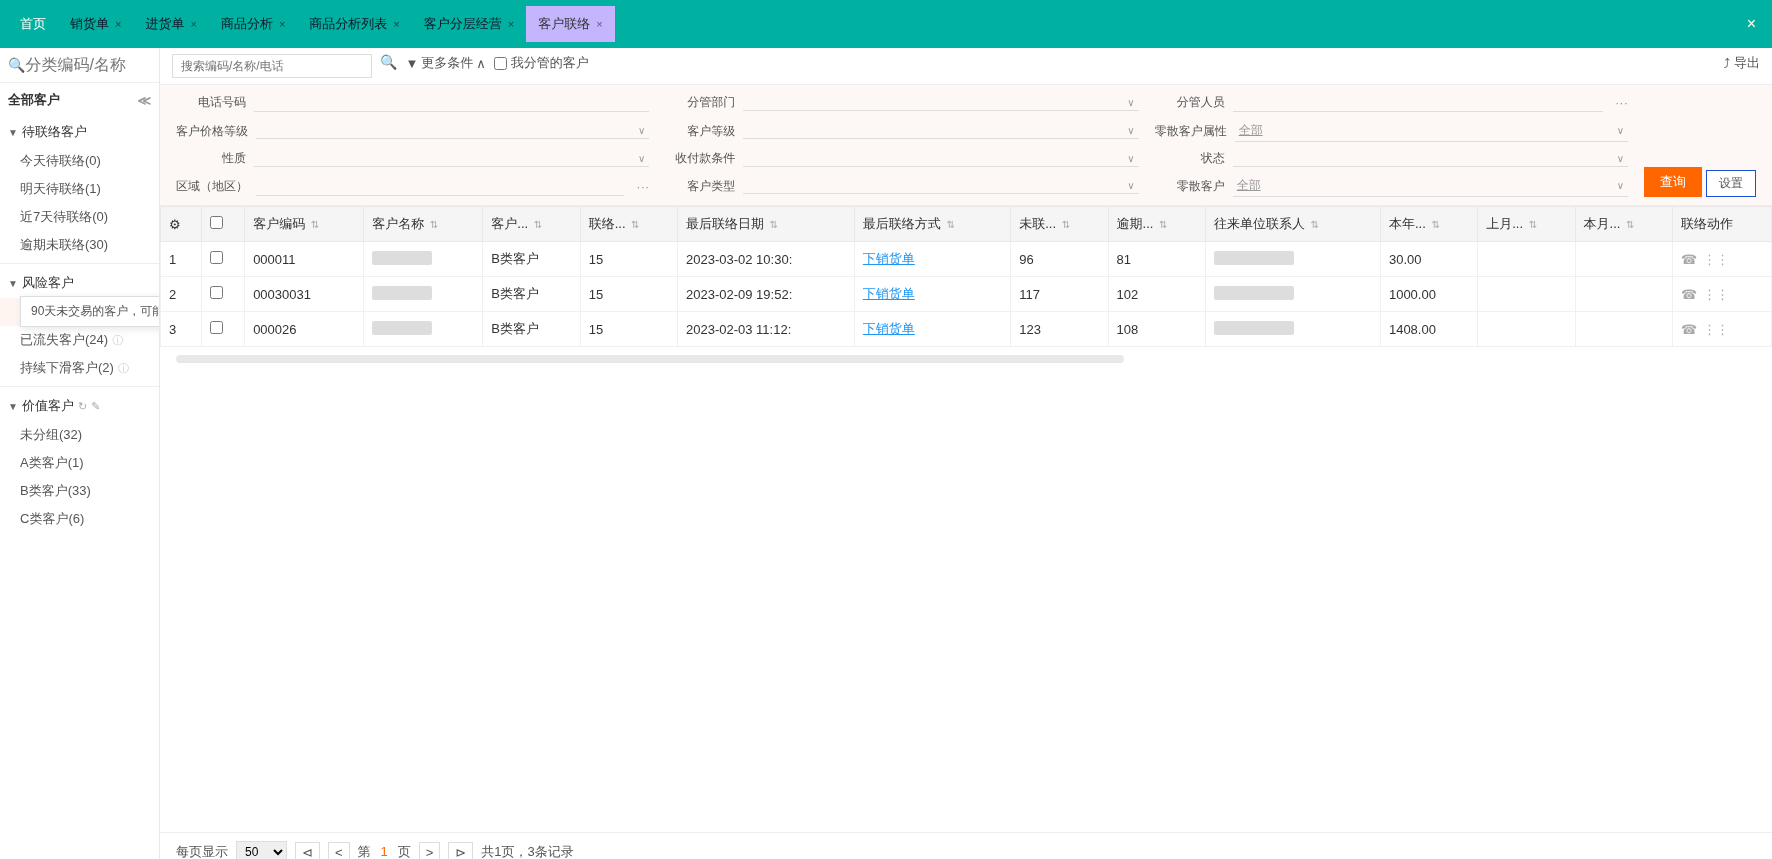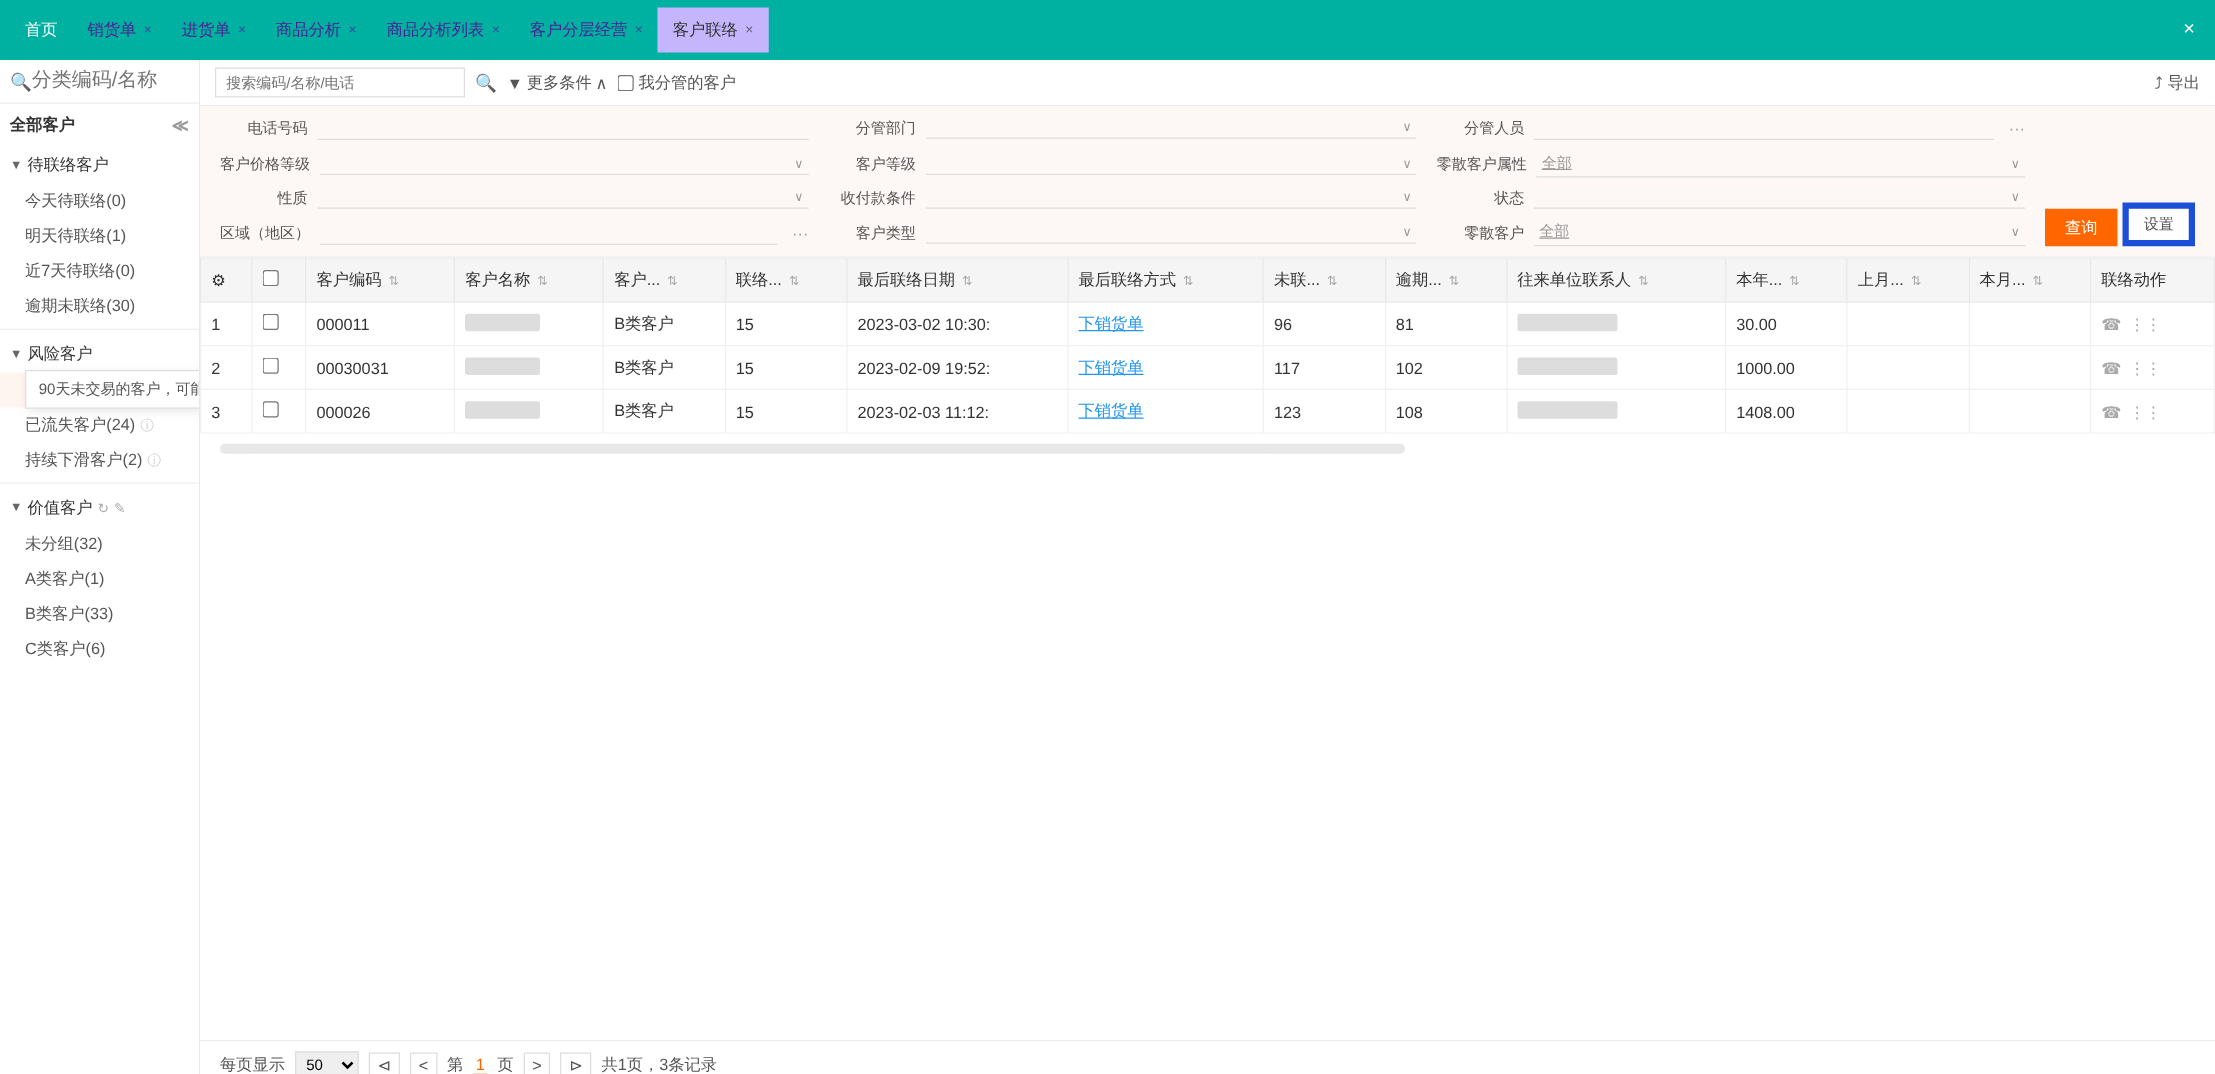--- a/index.html
+++ b/index.html
@@ -13,21 +13,21 @@
       align-items: center;
       padding: 0 8px;
       color: white;
     }
     .nav-tab {
       padding: 0 12px;
       height: 36px;
       display: flex;
       align-items: center;
       cursor: pointer;
-      color: #4c1d95;
+      color: #0f172a;
       font-size: 13px;
       white-space: nowrap;
       position: relative;
     }
     .nav-tab.active {
       background: #c4b5fd;
       color: #333;
     }
     .nav-tab .close-x {
       margin-left: 6px;
@@ -148,21 +148,21 @@
       display: flex;
       flex-direction: column;
       overflow: hidden;
     }
 
     
     .filter-bar {
       background: white;
       padding: 6px 12px;
       display: flex;
-      align-items: center;
+      align-items: flex-start;
       border-bottom: 1px solid #eee;
       gap: 8px;
     }
     .filter-search-input {
       border: 1px solid #ddd;
       padding: 4px 8px;
       font-size: 12px;
       width: 200px;
       outline: none;
       color: #999;
@@ -264,21 +264,21 @@
       background: #ff6600;
       color: white;
       border: none;
       padding: 6px 16px;
       cursor: pointer;
       font-size: 13px;
     }
     .btn-settings {
       background: white;
       color: #555;
-      border: 5px solid #1d4ed8;
+      border: 1px solid #1d4ed8;
       padding: 4px 12px;
       cursor: pointer;
       font-size: 12px;
       text-align: center;
     }
 
     
     .table-container {
       flex: 1;
       overflow: auto;

